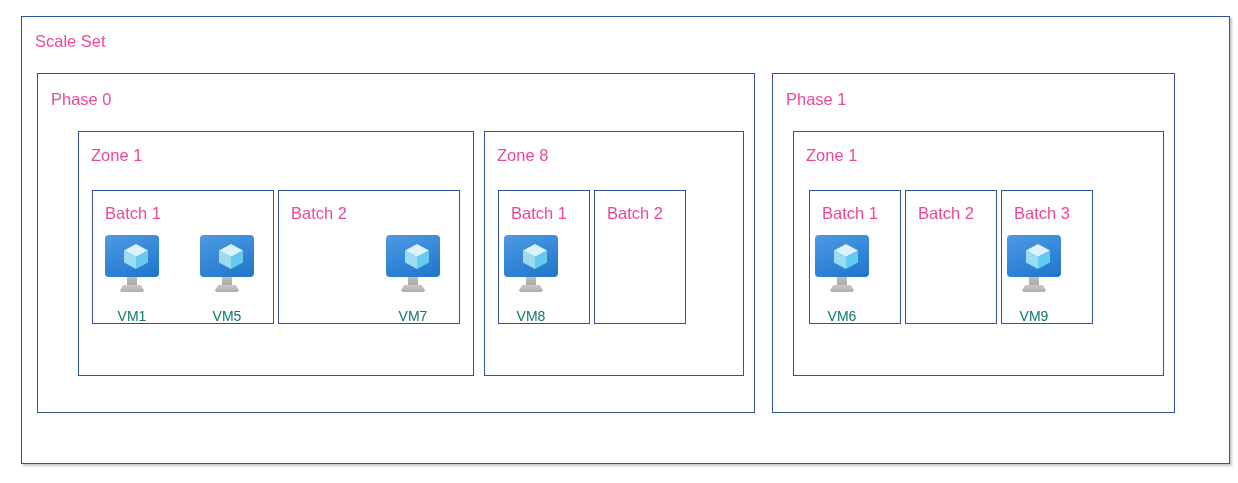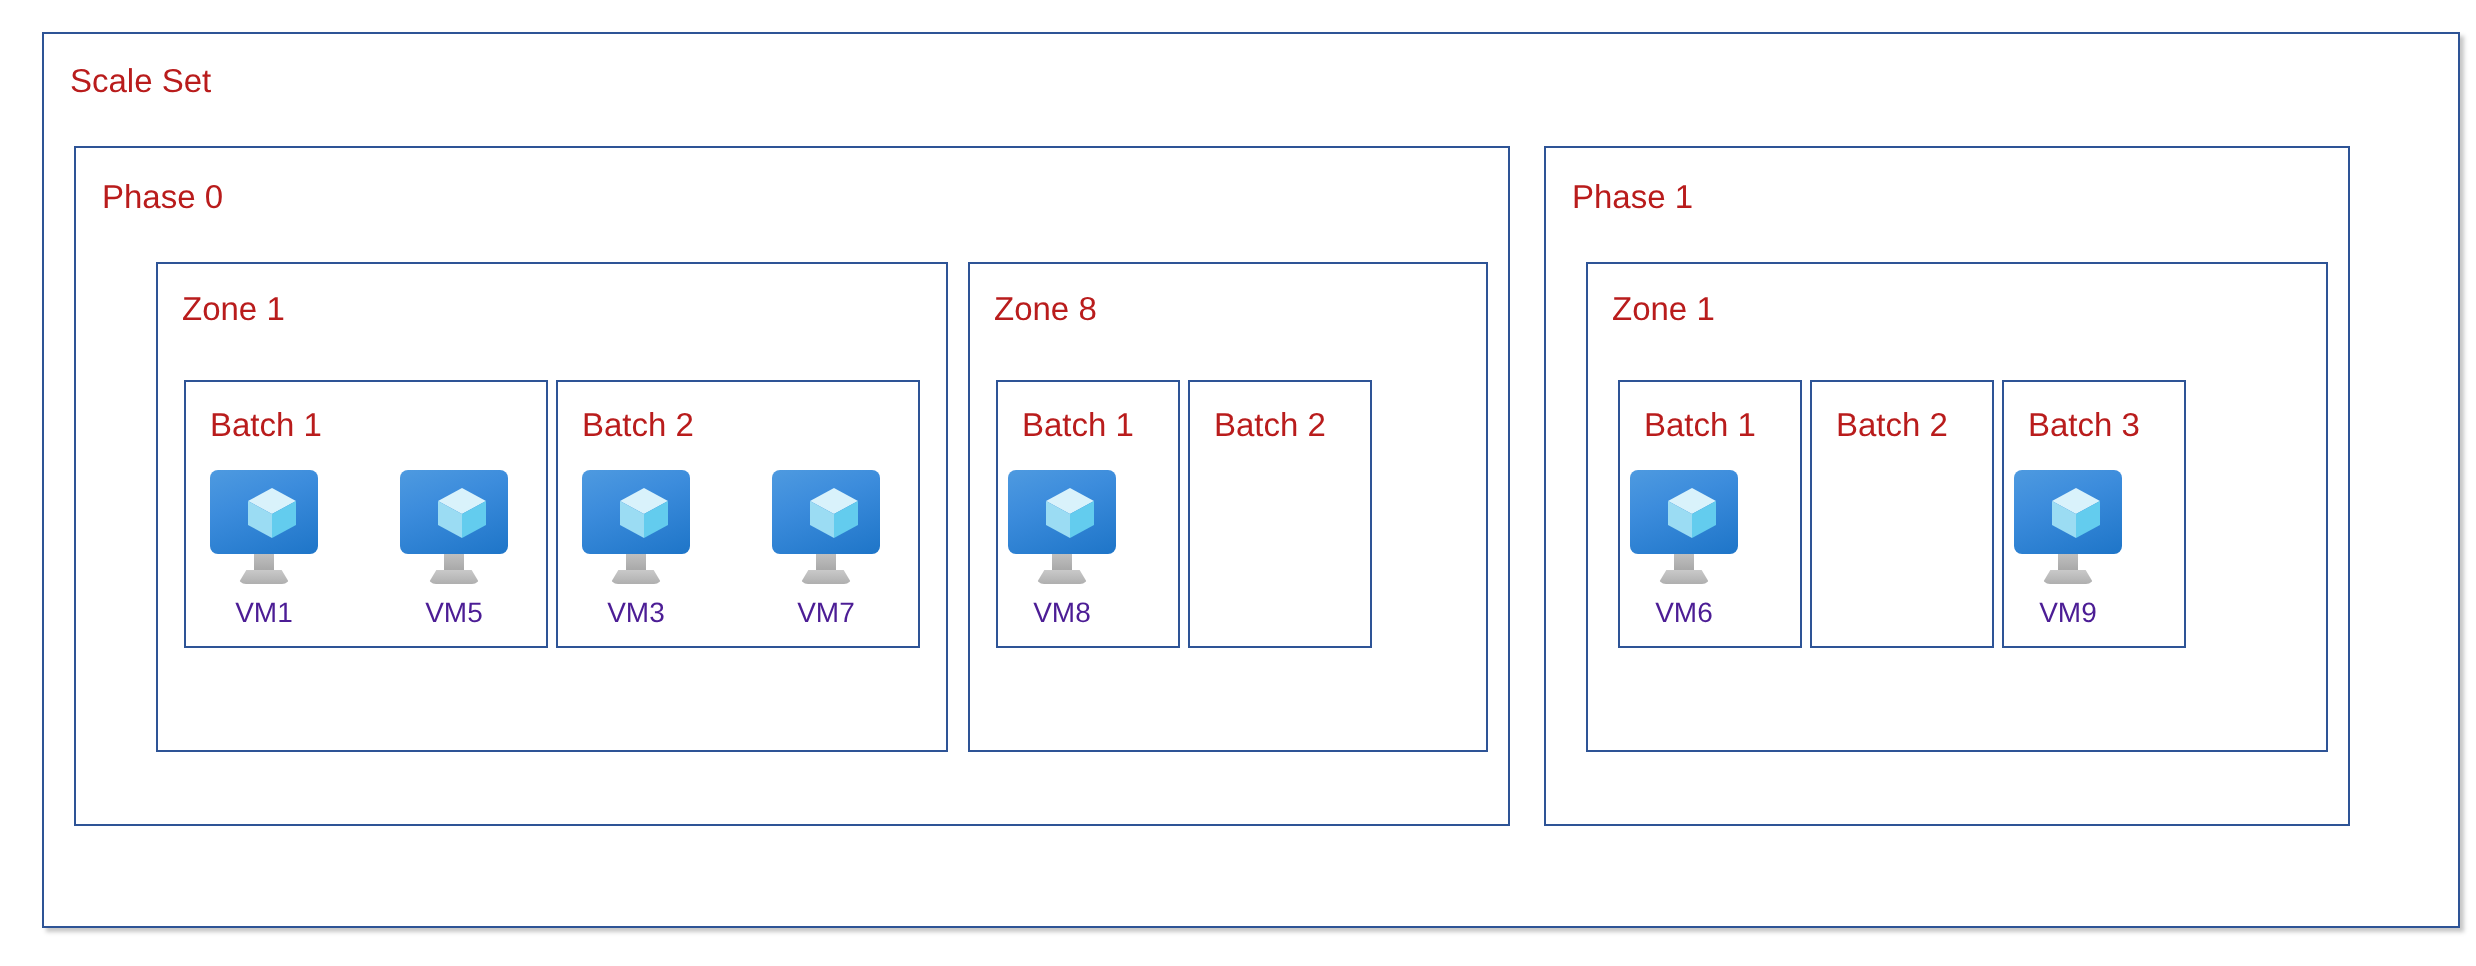--- a/index.html
+++ b/index.html
@@ -17,21 +17,21 @@
 
   
   .box {
     position: absolute;
     box-sizing: border-box;
     border: 1.5px solid #2E5496;
     background: #ffffff;
   }
   .box-title {
     position: absolute;
-    color: #b91c1c;
+    color: #ec4899;
     font-size: 16.5px;
     line-height: 1;
     white-space: nowrap;
   }
 
   
   #scale-set {
     left: 21px;
     top: 16px;
     width: 1209px;
@@ -110,23 +110,23 @@
     position: absolute;
     left: 18px;
     top: 50px;
     width: 26px;
     height: 7px;
     background: linear-gradient(180deg, #C9C9C9 0%, #AFAFAF 100%);
     border-radius: 0 0 4px 4px;
     clip-path: polygon(16% 0, 84% 0, 100% 100%, 0 100%);
   }
   .vm-label {
-    margin-top: 6px;
+    margin-top: 16px;
     font-size: 14px;
-    color: #4c1d95;
+    color: #0f766e;
     line-height: 1.1;
     white-space: nowrap;
   }
 </style>
 </head>
 <body>
 
 <div class="box" id="scale-set">
   <span class="box-title">Scale Set</span>
 </div>
@@ -166,34 +166,20 @@
       </div>
       <div class="vm-neck"></div>
       <div class="vm-stand"></div>
     </div>
     <div class="vm-label">VM5</div>
   </div>
 </div>
 
 <div class="box batch" id="p0z1-batch-2">
   <span class="box-title">Batch 2</span>
-  <div class="vm vm-1of2-a">
-    <div class="vm-icon">
-      <div class="vm-screen">
-        <svg class="vm-cube" viewBox="0 0 26 27">
-          <polygon points="13,1 25,7.5 13,14 1,7.5" fill="#D9F2FB"></polygon>
-          <polygon points="1,7.5 13,14 13,26 1,19.5" fill="#9BDCF3"></polygon>
-          <polygon points="25,7.5 13,14 13,26 25,19.5" fill="#63CCEE"></polygon>
-        </svg>
-      </div>
-      <div class="vm-neck"></div>
-      <div class="vm-stand"></div>
-    </div>
-    <div class="vm-label">VM3</div>
-  </div>
   <div class="vm vm-1of2-b">
     <div class="vm-icon">
       <div class="vm-screen">
         <svg class="vm-cube" viewBox="0 0 26 27">
           <polygon points="13,1 25,7.5 13,14 1,7.5" fill="#D9F2FB"></polygon>
           <polygon points="1,7.5 13,14 13,26 1,19.5" fill="#9BDCF3"></polygon>
           <polygon points="25,7.5 13,14 13,26 25,19.5" fill="#63CCEE"></polygon>
         </svg>
       </div>
       <div class="vm-neck"></div>

